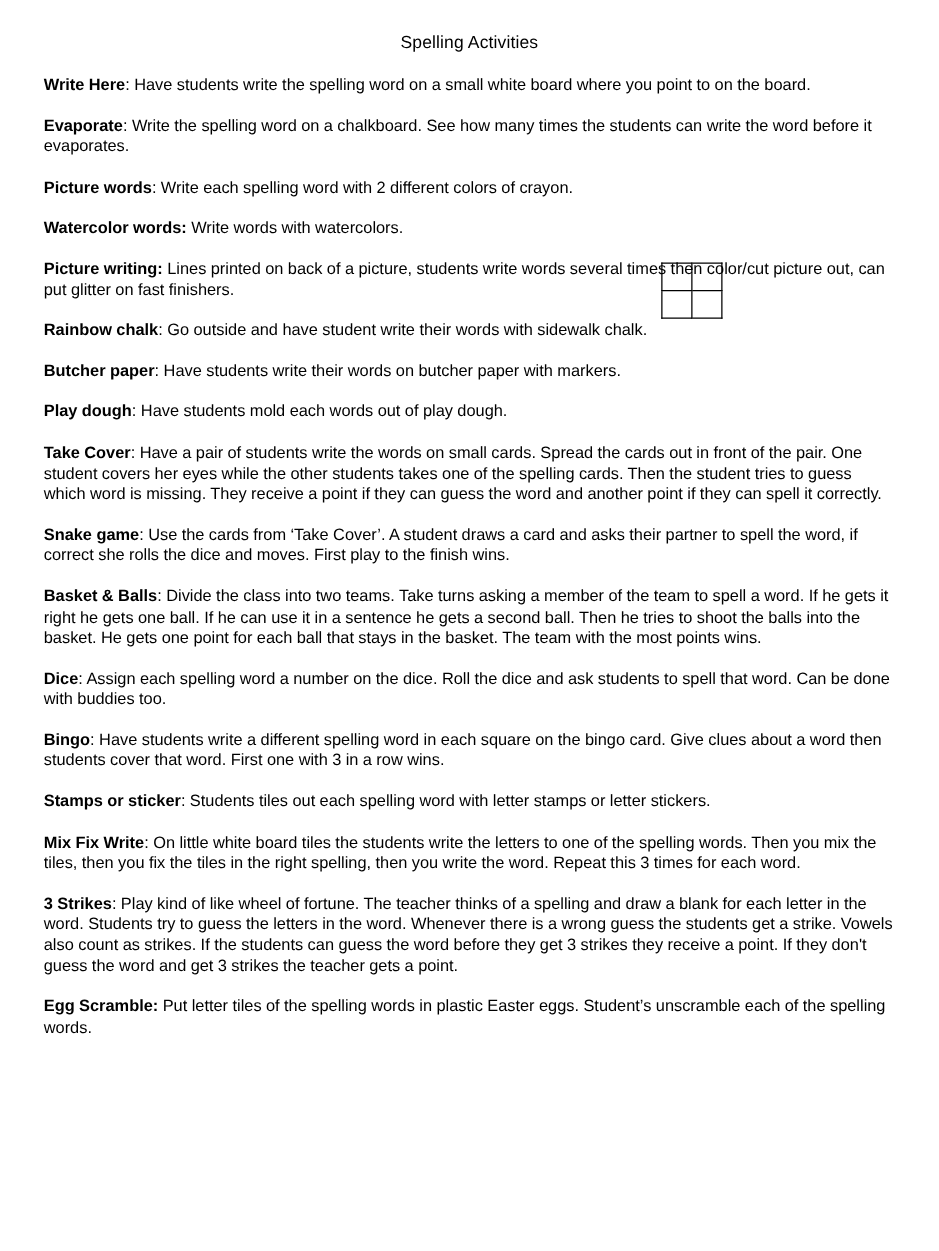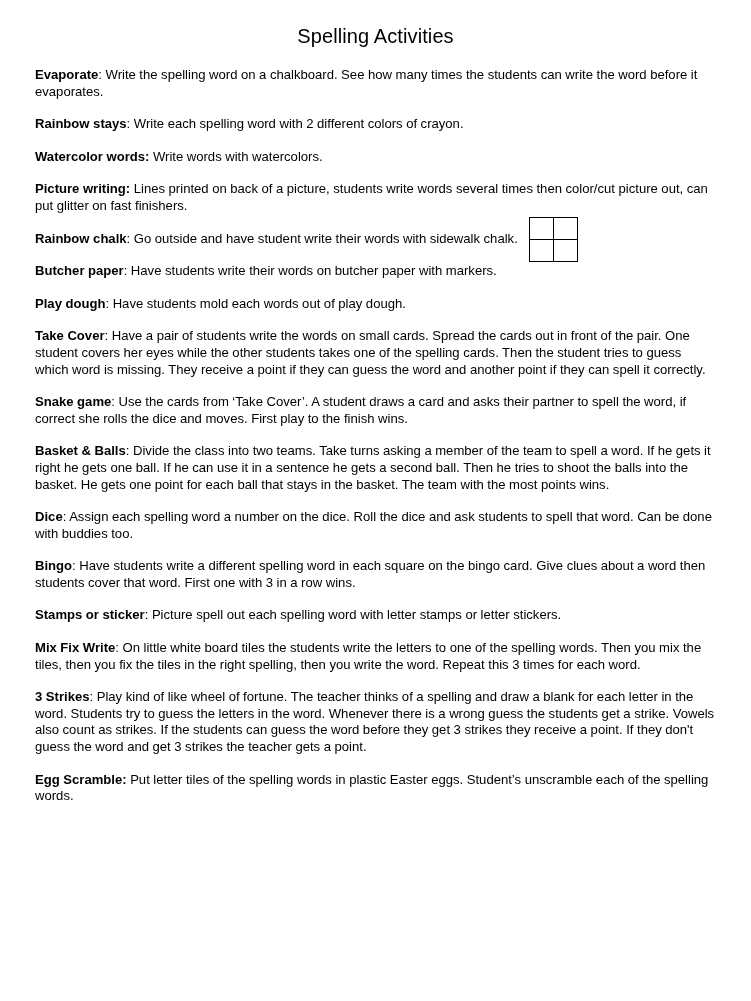--- a/index.html
+++ b/index.html
@@ -14,21 +14,21 @@
   .page {
     position: relative;
     width: 751px;
     height: 1001px;
     background: #ffffff;
     overflow: hidden;
     box-sizing: border-box;
   }
   .doc-title {
     text-align: center;
-    font-size: 20px;
+    font-size: 14px;
     font-weight: normal;
     margin: 0;
     padding-top: 25px;
     padding-bottom: 0;
     letter-spacing: 0.1px;
   }
   .content {
     position: relative;
     margin: 0;
     padding: 0 36px 0 35px;
@@ -79,27 +79,30 @@
         <td></td>
         <td></td>
       </tr>
       <tr>
         <td></td>
         <td></td>
       </tr>
     </tbody>
       </table>
 
+    <p class="activity">
+      <span class="term">Write Here</span><span class="sep">: </span><span class="body">Have students write the spelling word on a small white board where you point to on the board.</span>
+    </p>
 
     <p class="activity">
       <span class="term">Evaporate</span><span class="sep">: </span><span class="body">Write the spelling word on a chalkboard. See how many times the students can write the word before it evaporates.</span>
     </p>
 
     <p class="activity">
-      <span class="term">Rainbow stays</span><span class="sep">: </span><span class="body">Write each spelling word with 2 different colors of crayon.</span>
+      <span class="term">Picture words</span><span class="sep">: </span><span class="body">Write each spelling word with 2 different colors of crayon.</span>
     </p>
 
     <p class="activity">
       <span class="term">Watercolor words:</span><span class="sep"> </span><span class="body">Write words with watercolors.</span>
     </p>
 
     <p class="activity">
       <span class="term">Picture writing:</span><span class="sep"> </span><span class="body">Lines printed on back of a picture, students write words several times then color/cut picture out, can put glitter on fast finishers.</span>
     </p>
 
@@ -130,21 +133,21 @@
 
     <p class="activity">
       <span class="term">Dice</span><span class="sep">: </span><span class="body">Assign each spelling word a number on the dice. Roll the dice and ask students to spell that word. Can be done with buddies too.</span>
     </p>
 
     <p class="activity">
       <span class="term">Bingo</span><span class="sep">: </span><span class="body">Have students write a different spelling word in each square on the bingo card. Give clues about a word then students cover that word. First one with 3 in a row wins.</span>
     </p>
 
     <p class="activity">
-      <span class="term">Stamps or sticker</span><span class="sep">: </span><span class="body">Picture spell out each spelling word with letter stamps or letter stickers.</span>
+      <span class="term">Stamps or sticker</span><span class="sep">: </span><span class="body">Students tiles out each spelling word with letter stamps or letter stickers.</span>
     </p>
 
     <p class="activity">
       <span class="term">Mix Fix Write</span><span class="sep">: </span><span class="body">On little white board tiles the students write the letters to one of the spelling words. Then you mix the tiles, then you fix the tiles in the right spelling, then you write the word. Repeat this 3 times for each word.</span>
     </p>
 
     <p class="activity">
       <span class="term">3 Strikes</span><span class="sep">: </span><span class="body">Play kind of like wheel of fortune. The teacher thinks of a spelling and draw a blank for each letter in the word. Students try to guess the letters in the word. Whenever there is a wrong guess the students get a strike. Vowels also count as strikes. If the students can guess the word before they get 3 strikes they receive a point. If they don't guess the word and get 3 strikes the teacher gets a point.</span>
     </p>
 

